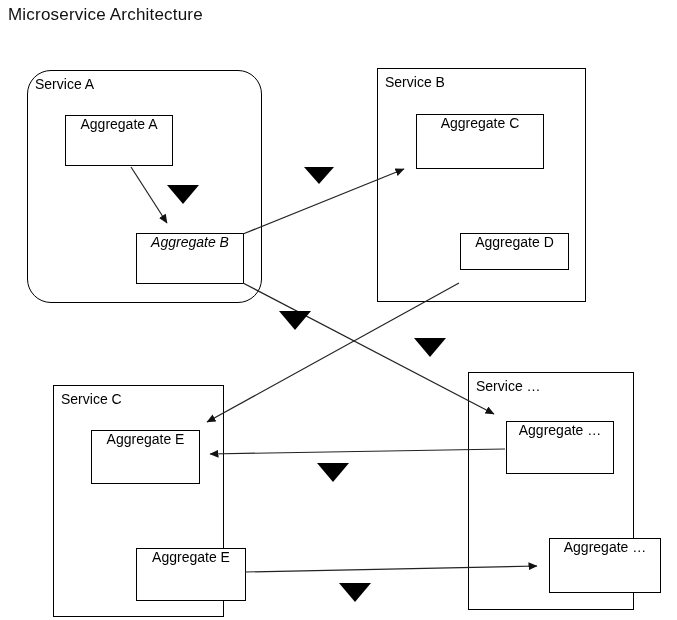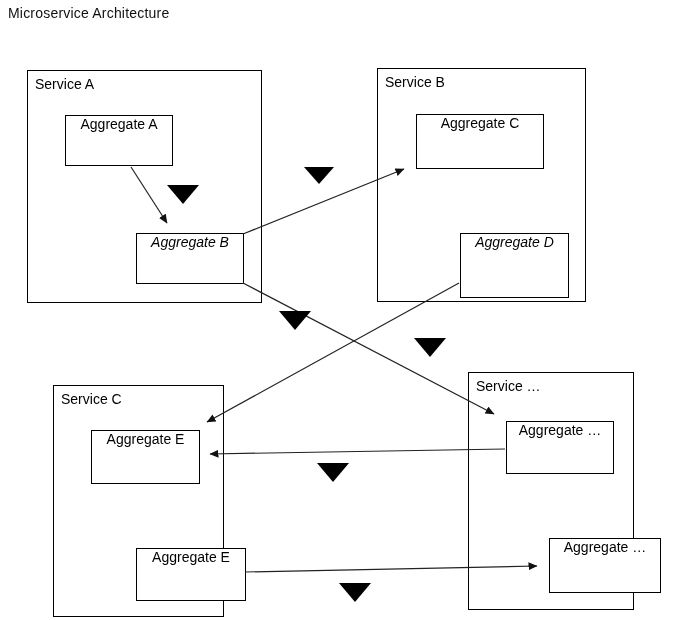--- a/index.html
+++ b/index.html
@@ -13,21 +13,21 @@
     height: 620px;
     background: #ffffff;
     font-family: "Liberation Sans", sans-serif;
     color: #000000;
     overflow: hidden;
   }
   .page-title {
     position: absolute;
     left: 8px;
     top: 5px;
-    font-size: 14px;
+    font-size: 17px;
     letter-spacing: 0.2px;
     color: #111111;
   }
   .service {
     position: absolute;
     border: 1.5px solid #000000;
     background: transparent;
     box-sizing: border-box;
   }
   .service-label {
@@ -43,29 +43,29 @@
     background: #ffffff;
     box-sizing: border-box;
     display: flex;
     align-items: flex-start;
     justify-content: center;
   }
   .agg-label {
     font-size: 14px;
     white-space: nowrap;
   }
-  #service-a { left: 27px;  top: 70px;  width: 235px; height: 233px; }
+  #service-a { left: 27px;  top: 70px;  width: 235px; height: 233px; border-radius: 24px; }
   #service-b { left: 377px; top: 68px;  width: 209px; height: 234px; padding-left: 8px; }
   #service-c { left: 53px;  top: 385px; width: 171px; height: 232px; }
   #service-x { left: 468px; top: 372px; width: 166px; height: 238px; }
 
   #agg-a  { left: 37px;  top: 44px;  width: 108px; height: 51px; }
   #agg-b  { left: 108px; top: 162px; width: 108px; height: 51px; font-style: italic; }
   #agg-c  { left: 38px;  top: 45px;  width: 128px; height: 55px; }
-  #agg-d  { left: 82px;  top: 164px; width: 109px; height: 65px; font-style: italic; }
+  #agg-d  { left: 82px;  top: 164px; width: 109px; height: 37px; }
   #agg-e1 { left: 37px;  top: 44px;  width: 109px; height: 54px; }
   #agg-e2 { left: 82px;  top: 162px; width: 110px; height: 53px; }
   #agg-x1 { left: 37px;  top: 48px;  width: 108px; height: 53px; }
   #agg-x2 { left: 80px;  top: 165px; width: 112px; height: 55px; }
 
   #overlay {
     position: absolute;
     left: 0;
     top: 0;
     width: 677px;

